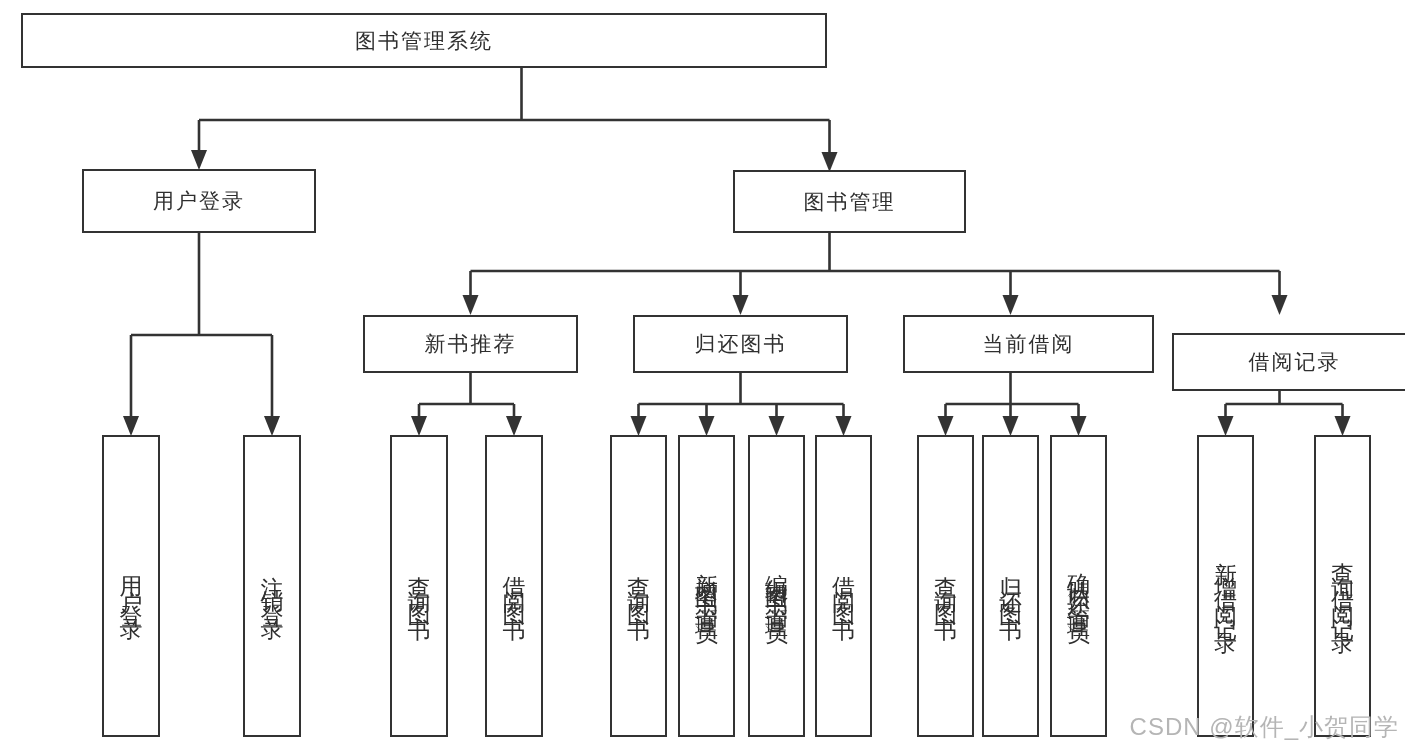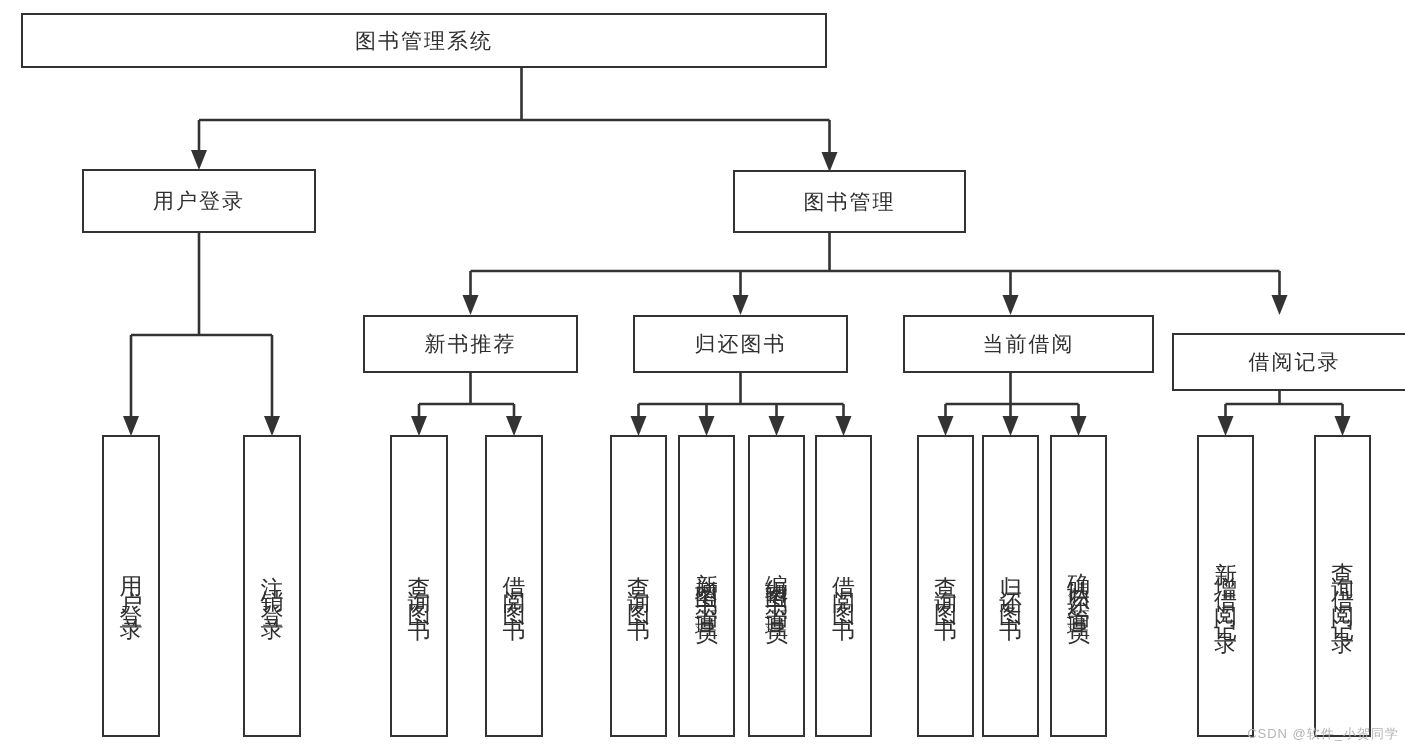--- a/index.html
+++ b/index.html
@@ -75,21 +75,21 @@
   .p-f3d { left: 815px; width: 57px; }
   .p-f4a { left: 917px; width: 57px; }
   .p-f4b { left: 982px; width: 57px; }
   .p-f4c { left: 1050px;width: 57px; }
   .p-f5a { left: 1197px;width: 57px; }
   .p-f5b { left: 1314px;width: 57px; }
   .watermark {
     position: absolute;
     right: 6px;
     bottom: 4px;
-    font-size: 13px;
+    font-size: 24px;
     letter-spacing: 1px;
     color: var(--watermark, #b5b5b5);
     z-index: 5;
     white-space: nowrap;
   }
 </style>
 </head>
 <body>
 
 <div class="stage">

